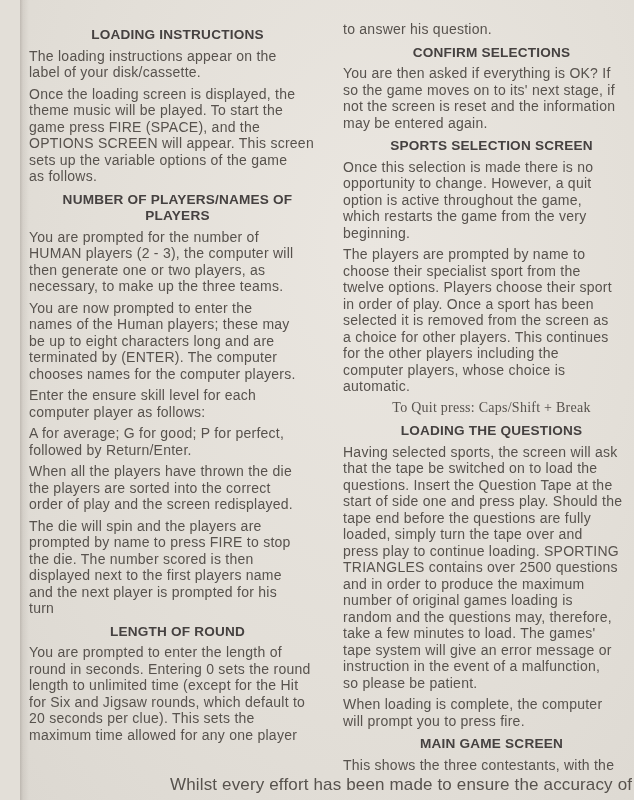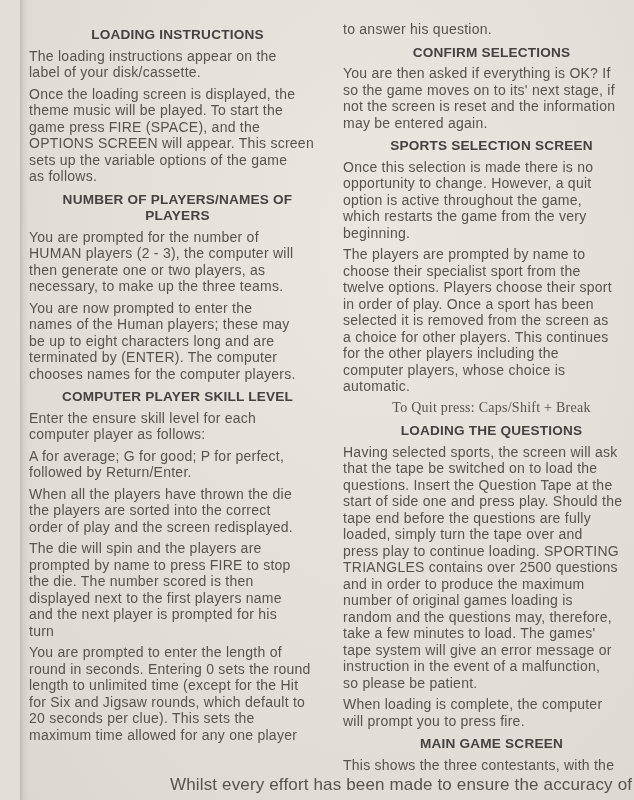--- a/index.html
+++ b/index.html
@@ -94,36 +94,36 @@
       <p>You are prompted for the number of
 HUMAN players (2 - 3), the computer will
 then generate one or two players, as
 necessary, to make up the three teams.</p>
       <p>You are now prompted to enter the
 names of the Human players; these may
 be up to eight characters long and are
 terminated by (ENTER). The computer
 chooses names for the computer players.</p>
 
-      <h2>COMPUTER PLAYER SKILL LEVEL</h2>
       <p>Enter the ensure skill level for each
 computer player as follows:</p>
       <p>A for average; G for good; P for perfect,
 followed by Return/Enter.</p>
 
       <p>When all the players have thrown the die
 the players are sorted into the correct
 order of play and the screen redisplayed.</p>
       <p>The die will spin and the players are
 prompted by name to press FIRE to  stop
 the die. The number scored is then
 displayed next to the first players name
 and the next player is prompted for his
 turn</p>
 
+      <h2>LENGTH OF ROUND</h2>
       <p>You are prompted to enter the length of
 round in seconds. Entering 0 sets the round
 length to unlimited time (except for the Hit
 for Six and Jigsaw rounds, which default to
 20 seconds per clue). This sets the
 maximum time allowed for any one player</p>
     </div>
 
     <div class="col">
       <p>to answer his question.</p>

